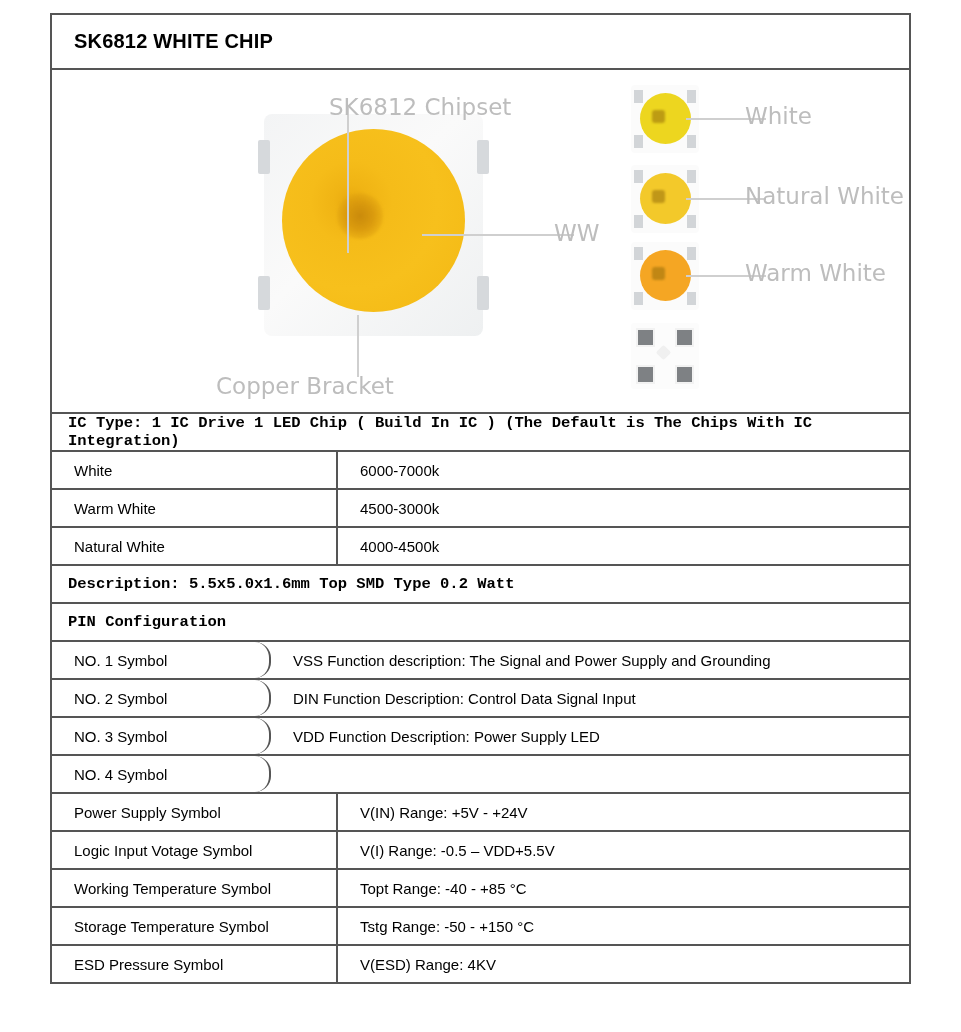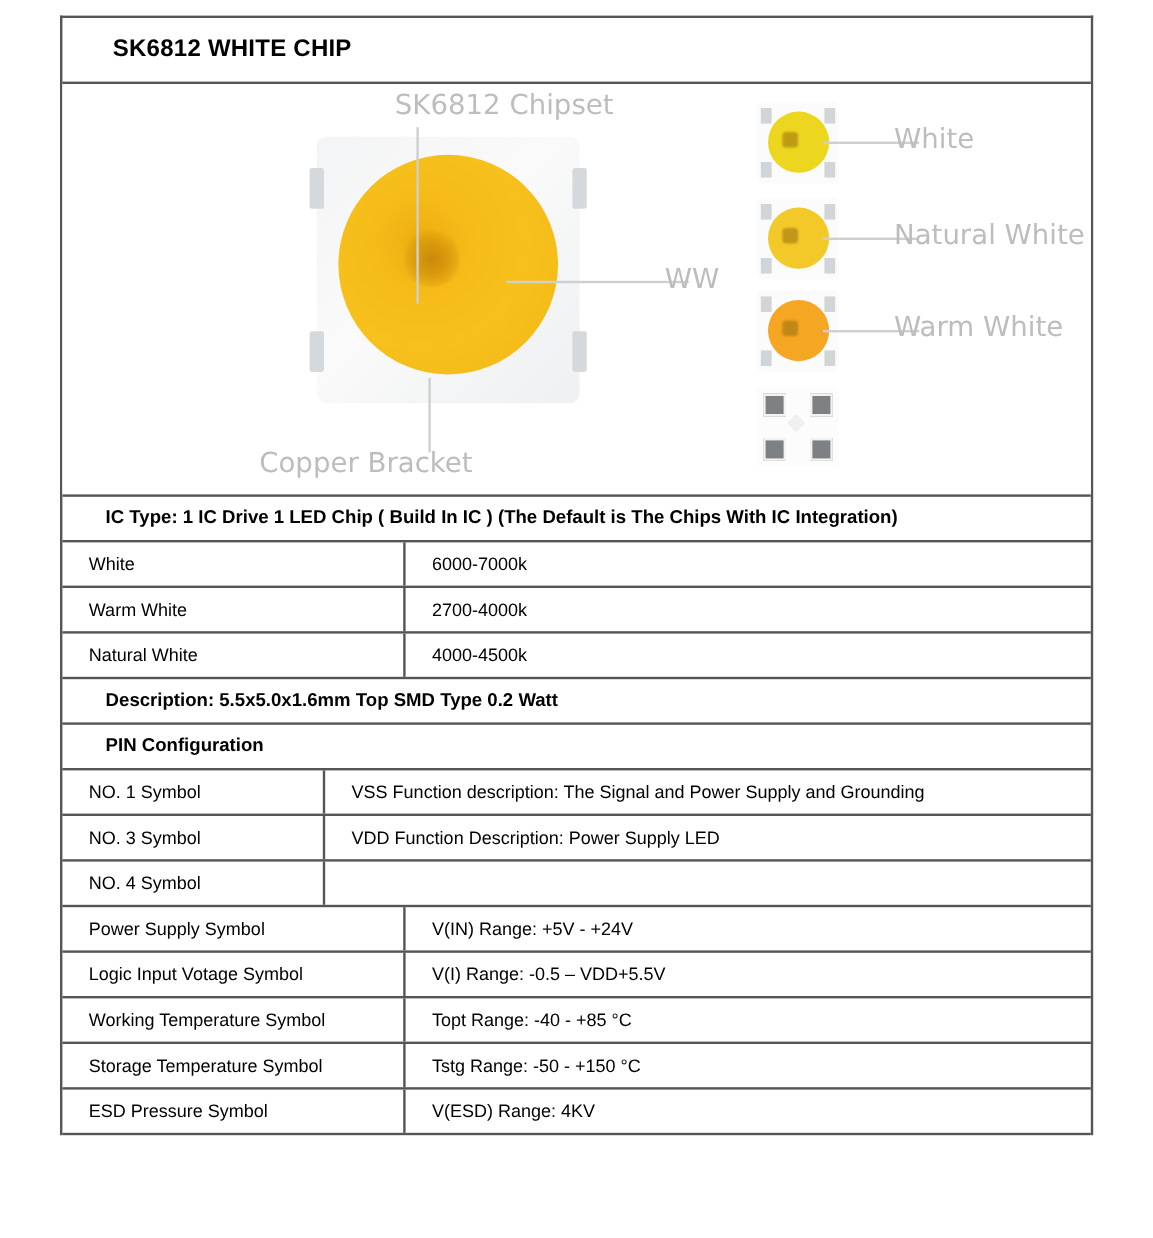--- a/index.html
+++ b/index.html
@@ -32,21 +32,20 @@
     height: 55px;
     border-bottom: 2px solid #555;
     display: flex;
     align-items: center;
     padding-left: 22px;
   }
   .title-row .title {
     font-size: 20px;
     font-weight: bold;
     letter-spacing: .2px;
-    margin-left: 20px;
   }
 
   
   .figure-row {
     box-sizing: border-box;
     height: 344px;
     border-bottom: 2px solid #555;
     position: relative;
     overflow: hidden;
     background: #fff;
@@ -175,39 +174,40 @@
     border-radius: 2px;
   }
 
   
   .band {
     box-sizing: border-box;
     border-bottom: 2px solid #555;
     min-height: 38px;
     display: flex;
     align-items: center;
-    padding-left: 36px;
+    padding-left: 16px;
     font-size: 15.5px;
     font-weight: bold;
+    font-family: Liberation Mono, monospace;
   }
   .row {
     box-sizing: border-box;
     border-bottom: 2px solid #555;
     display: flex;
     min-height: 38px;
   }
   .cell {
     box-sizing: border-box;
     display: flex;
     align-items: center;
     font-size: 15px;
     padding: 7px 0 7px 22px;
   }
   .cell.key-wide  { width: 286px; border-right: 2px solid #555; }
-  .cell.key-pin   { width: 219px; border-right: 2px solid #555; }
+  .cell.key-pin   { width: 219px; border-right: 2px solid #555; border-radius: 16px; }
   .cell.val { flex: 1; }
 </style>
 </head>
 <body>
 
 <div class="sheet">
 
   <div class="title-row">
     <span class="title">SK6812 WHITE CHIP</span>
   </div>
@@ -218,21 +218,21 @@
       <div class="bracket tl"></div>
       <div class="bracket bl"></div>
       <div class="bracket tr"></div>
       <div class="bracket br"></div>
       <div class="dome">
         <div class="die"></div>
       </div>
     </div>
 
     <div class="leader v" style="left:295px; top:36px; height:147px;"></div>
-    <span class="label" style="left:277px; top:5px;">SK6812 Chipset</span>
+    <span class="label" style="left:277px; top:24px;">SK6812 Chipset</span>
 
     <div class="leader h" style="left:370px; top:164px; width:152px;"></div>
     <span class="label" style="left:502px; top:150px;">WW</span>
 
     <div class="leader v" style="left:305px; top:245px; height:62px;"></div>
     <span class="label" style="left:164px; top:303px;">Copper Bracket</span>
 
     <div class="sample" id="s0" style="left:579px; top:15px;">
       <div class="pad tl"></div>
       <div class="pad tr"></div>
@@ -279,36 +279,40 @@
   </div>
 
   <div class="band">IC Type: 1 IC Drive 1 LED Chip ( Build In IC ) (The Default is The Chips With IC Integration)</div>
 
   <div class="row">
     <div class="cell key-wide">White</div>
     <div class="cell val">6000-7000k</div>
   </div>
   <div class="row">
     <div class="cell key-wide">Warm White</div>
-    <div class="cell val">2700-4000k</div>
+    <div class="cell val">4500-3000k</div>
   </div>
   <div class="row">
     <div class="cell key-wide">Natural White</div>
     <div class="cell val">4000-4500k</div>
   </div>
 
   <div class="band">Description: 5.5x5.0x1.6mm Top SMD Type 0.2 Watt</div>
 
   <div class="band">PIN Configuration</div>
 
   <div class="row">
     <div class="cell key-pin">NO. 1 Symbol</div>
     <div class="cell val">VSS Function description: The Signal and Power Supply and Grounding</div>
   </div>
   <div class="row">
+    <div class="cell key-pin">NO. 2 Symbol</div>
+    <div class="cell val">DIN Function Description: Control Data Signal Input</div>
+  </div>
+  <div class="row">
     <div class="cell key-pin">NO. 3 Symbol</div>
     <div class="cell val">VDD Function Description: Power Supply LED</div>
   </div>
   <div class="row">
     <div class="cell key-pin">NO. 4 Symbol</div>
   </div>
 
 
   <div class="row">
     <div class="cell key-wide">Power Supply Symbol</div>

